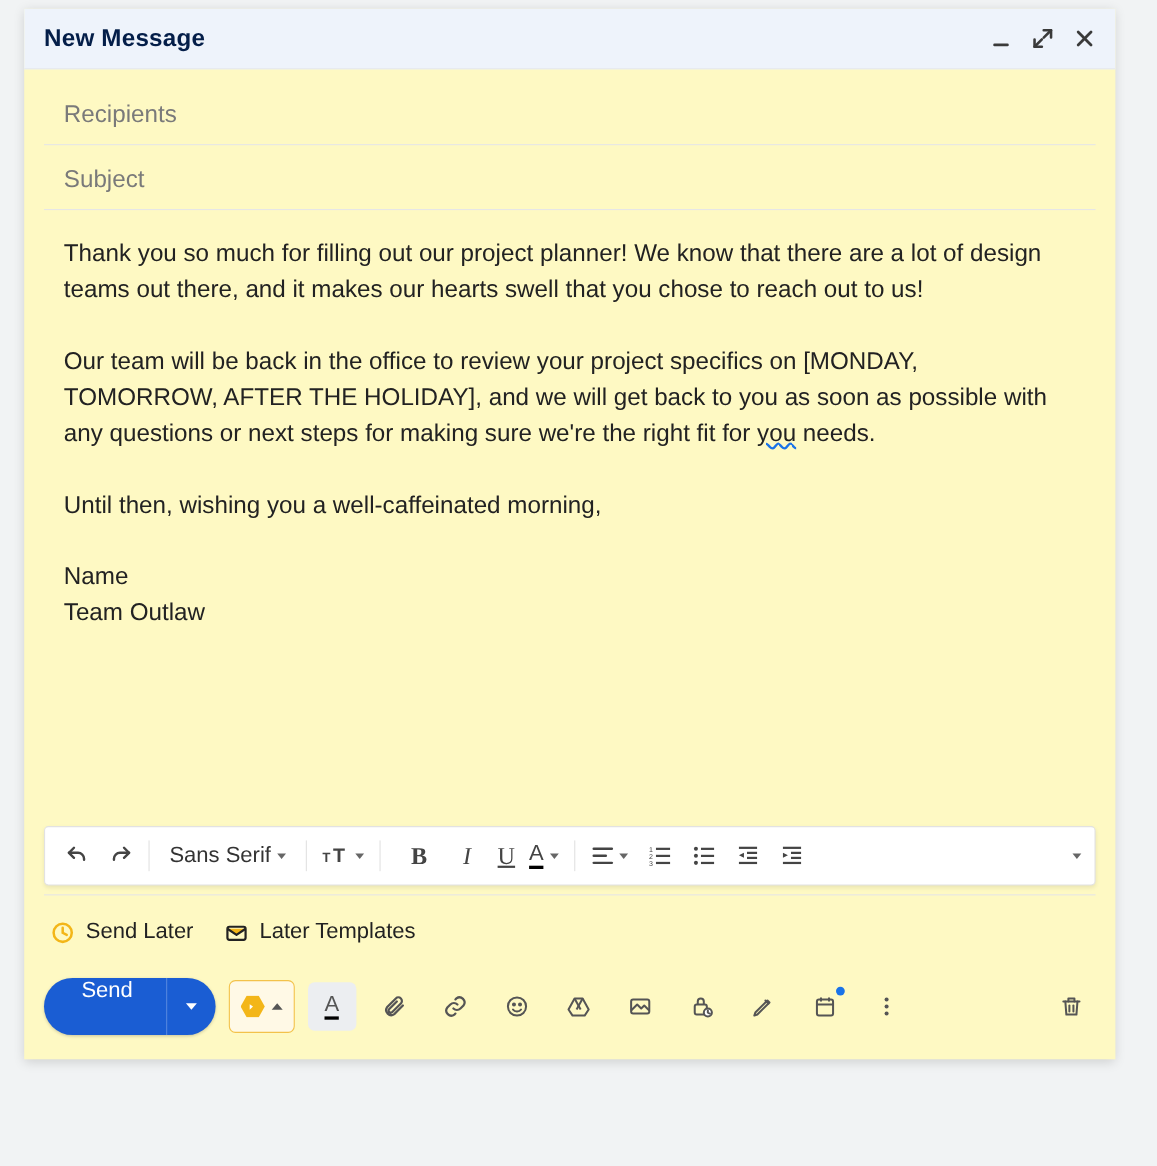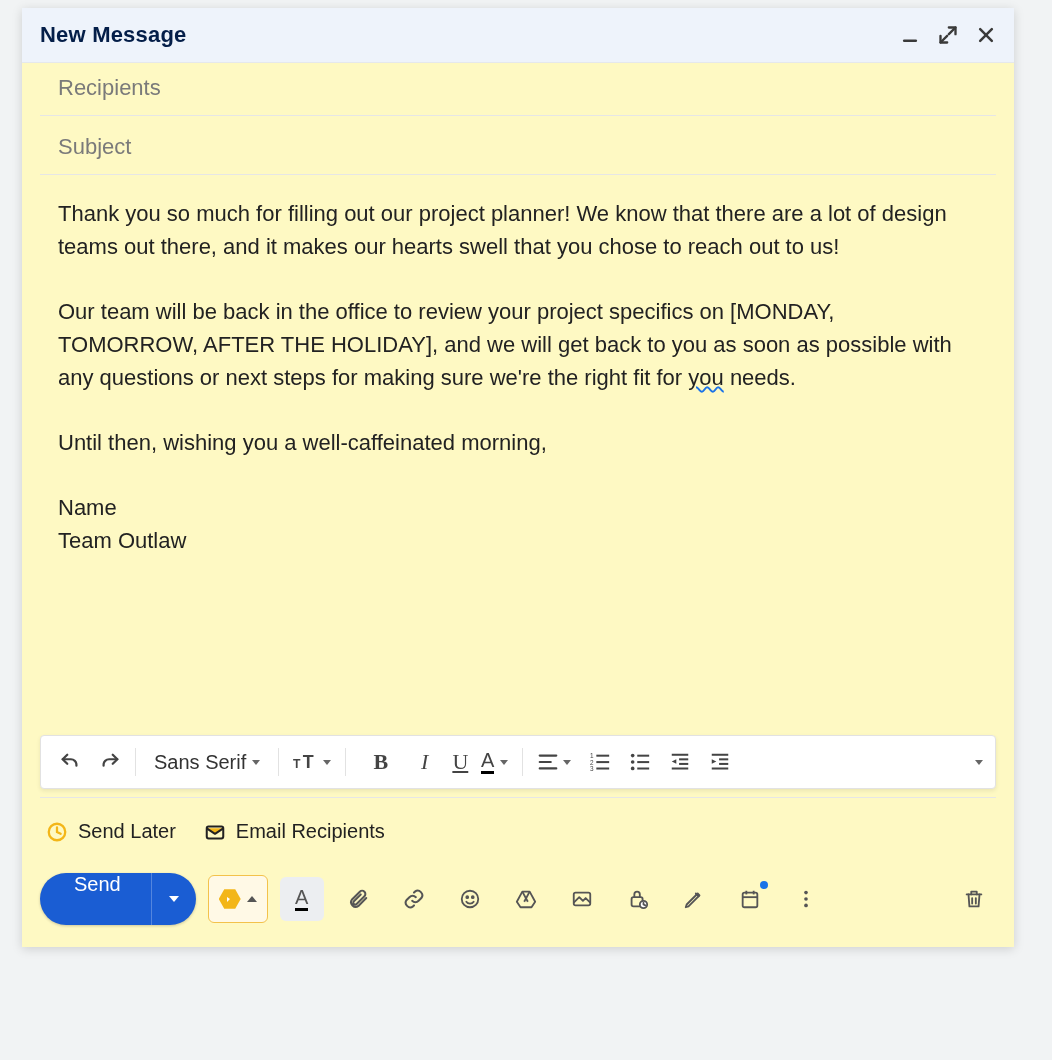--- a/index.html
+++ b/index.html
@@ -37,21 +37,21 @@
   .title-actions span { color:#3a3a3a; cursor:pointer; display:inline-flex; align-items:center; justify-content:center; width:24px; height:24px; }
   .title-actions svg { stroke:#3a3a3a; }
 
   .field-row {
     padding:18px 18px 14px 18px;
     border-bottom:1px solid #e6e6e6;
     margin:0 18px;
     color:#7a7a7a;
     font-size:22px;
   }
-  .field-row.first { padding-top:12px; }
+  .field-row.first { padding-top:28px; }
 
   .body-area {
     padding:22px 18px 10px 18px;
     margin:0 18px;
     color:#222;
     font-size:22px;
     line-height:1.5;
     min-height:560px;
   }
   .body-area p { margin:0 0 32px 0; }
@@ -302,21 +302,21 @@
       </span>
       <span>Send Later</span>
     </div>
     <div class="ext-item">
       <span class="icon">
         <svg width="22" height="22" viewBox="0 0 24 24" fill="none" stroke="#222" stroke-width="2.2" stroke-linejoin="round">
             <rect x="3" y="6" width="18" height="13" rx="2"></rect>
             <polyline points="3 8 12 14 21 8" fill="#f3b618" stroke="#222"></polyline>
           </svg>
       </span>
-      <span>Email Recipients</span>
+      <span>Later Templates</span>
     </div>
   </div>
 
   <div class="action-bar">
     <div class="send-btn">
       <div class="send-main">
         <span>Send</span>
       </div>
       <div class="send-drop">
         <span class="caret"></span>

